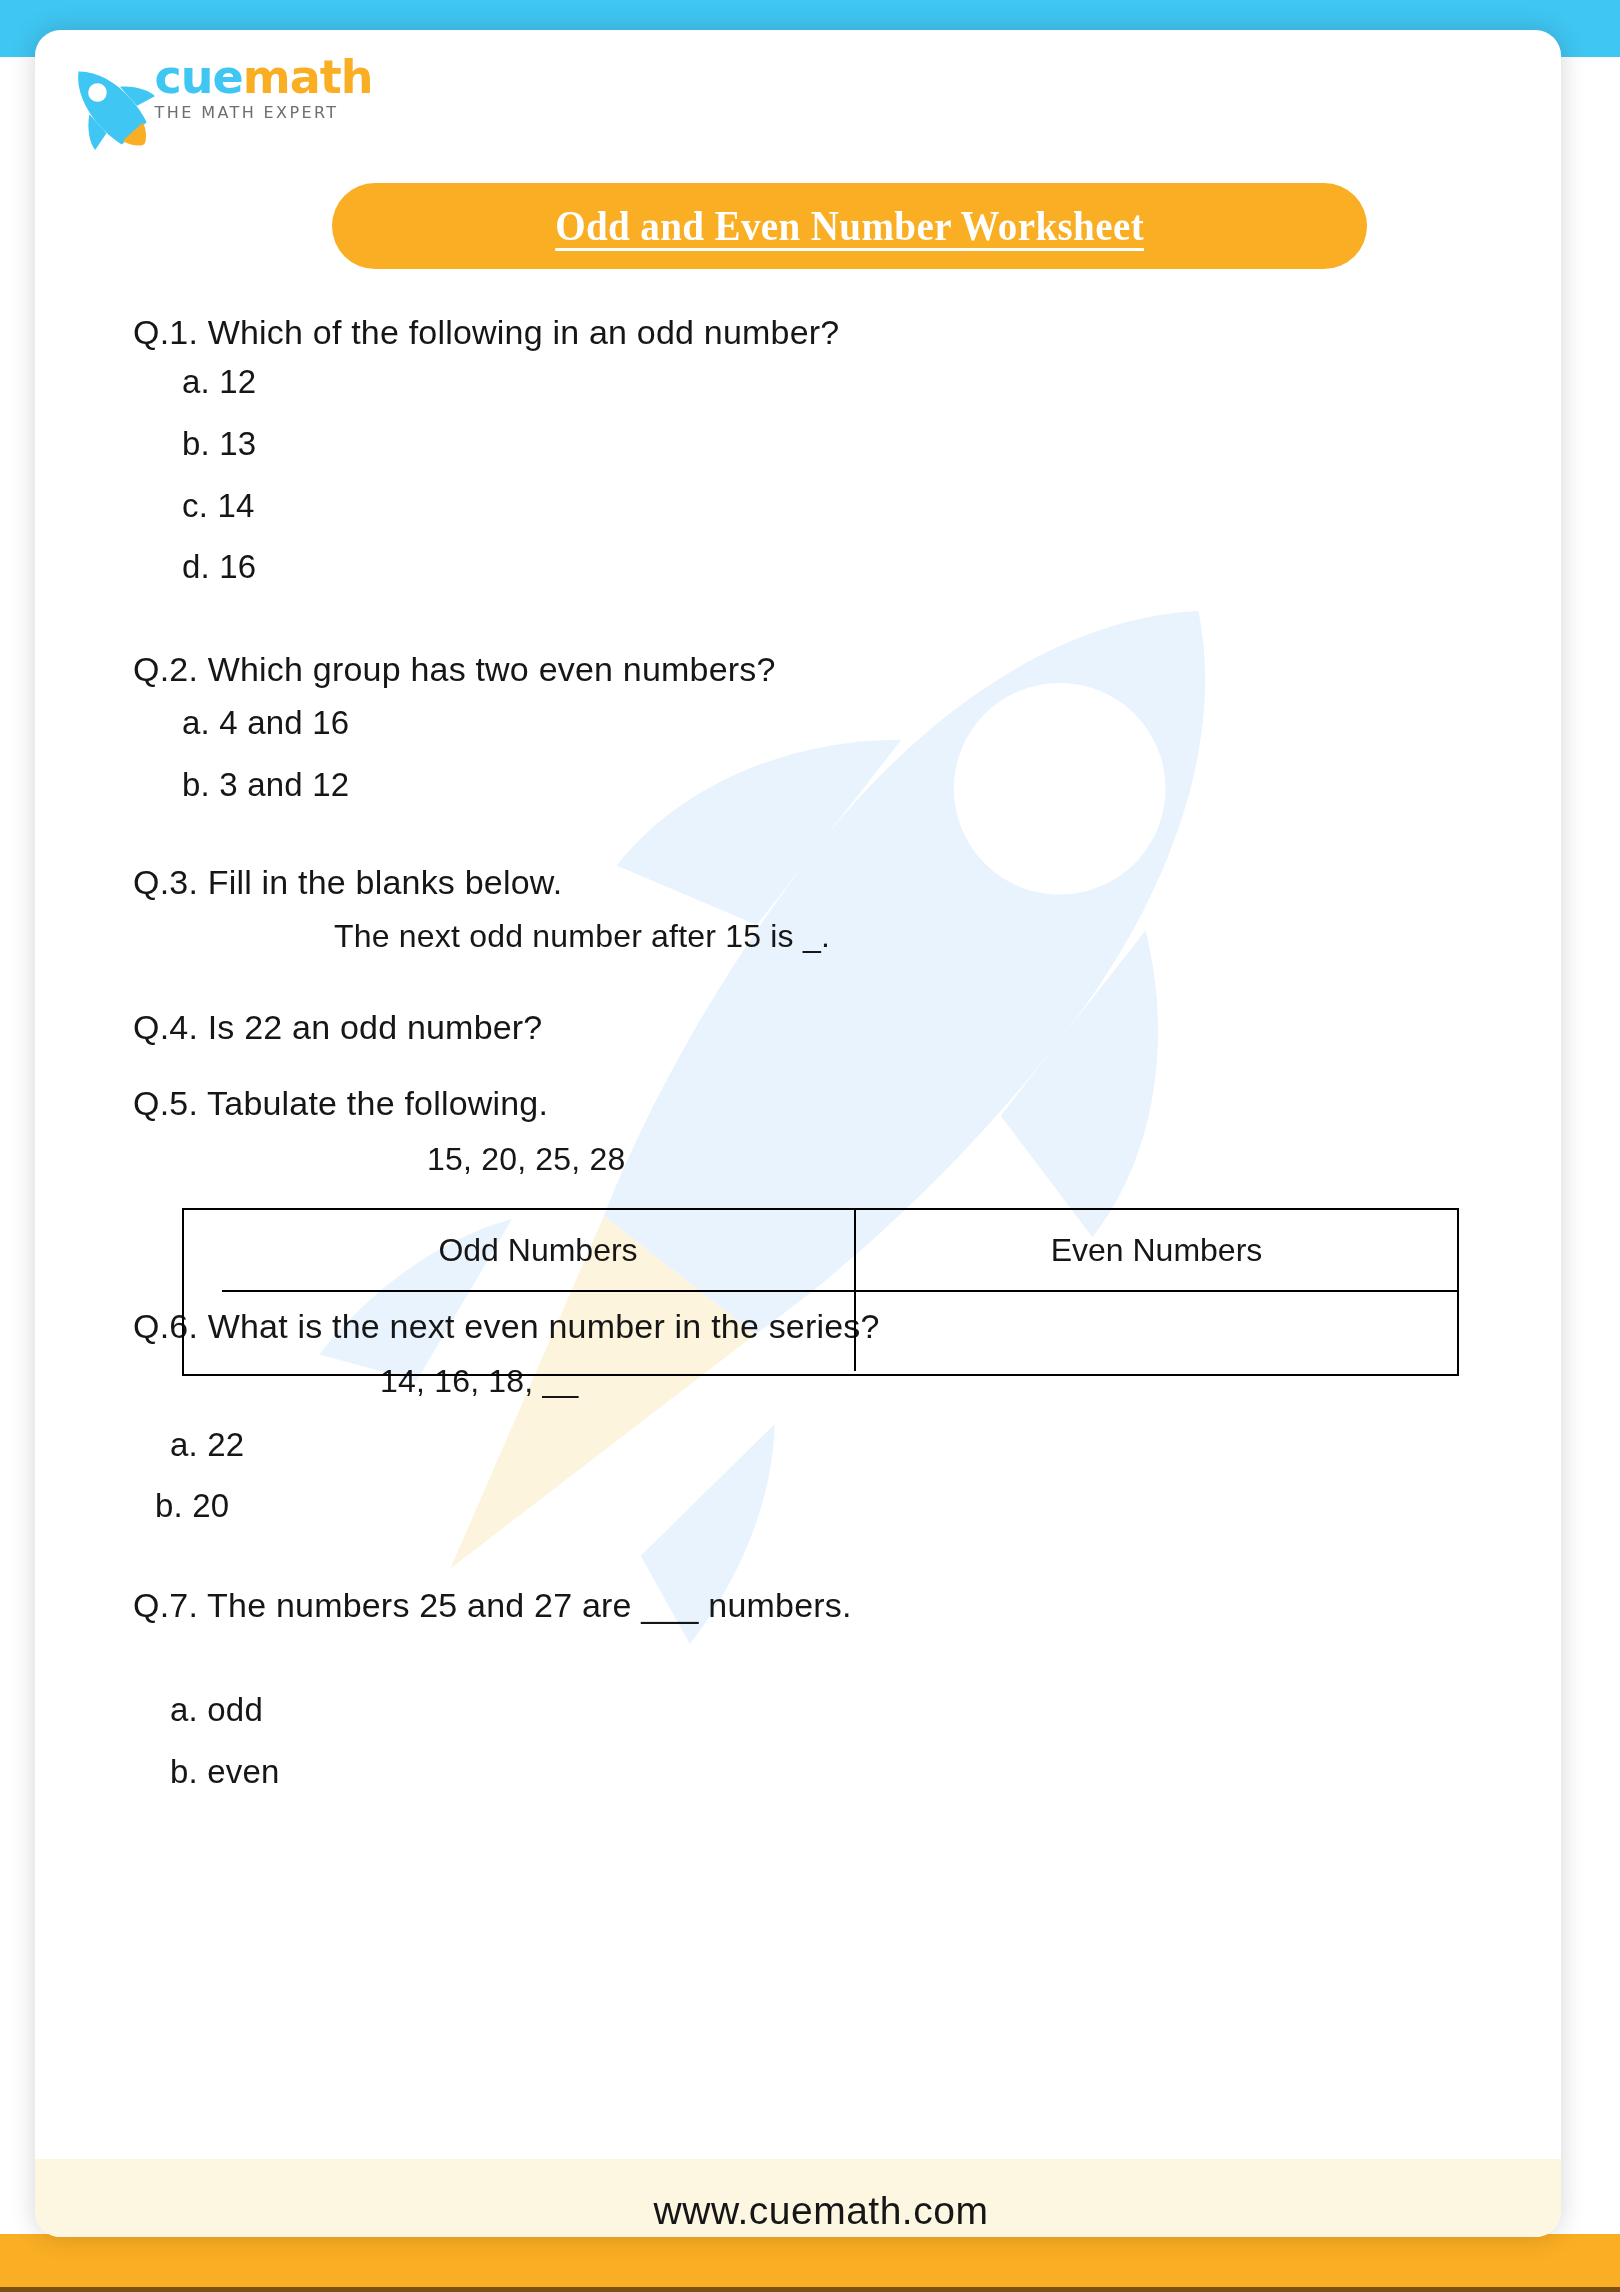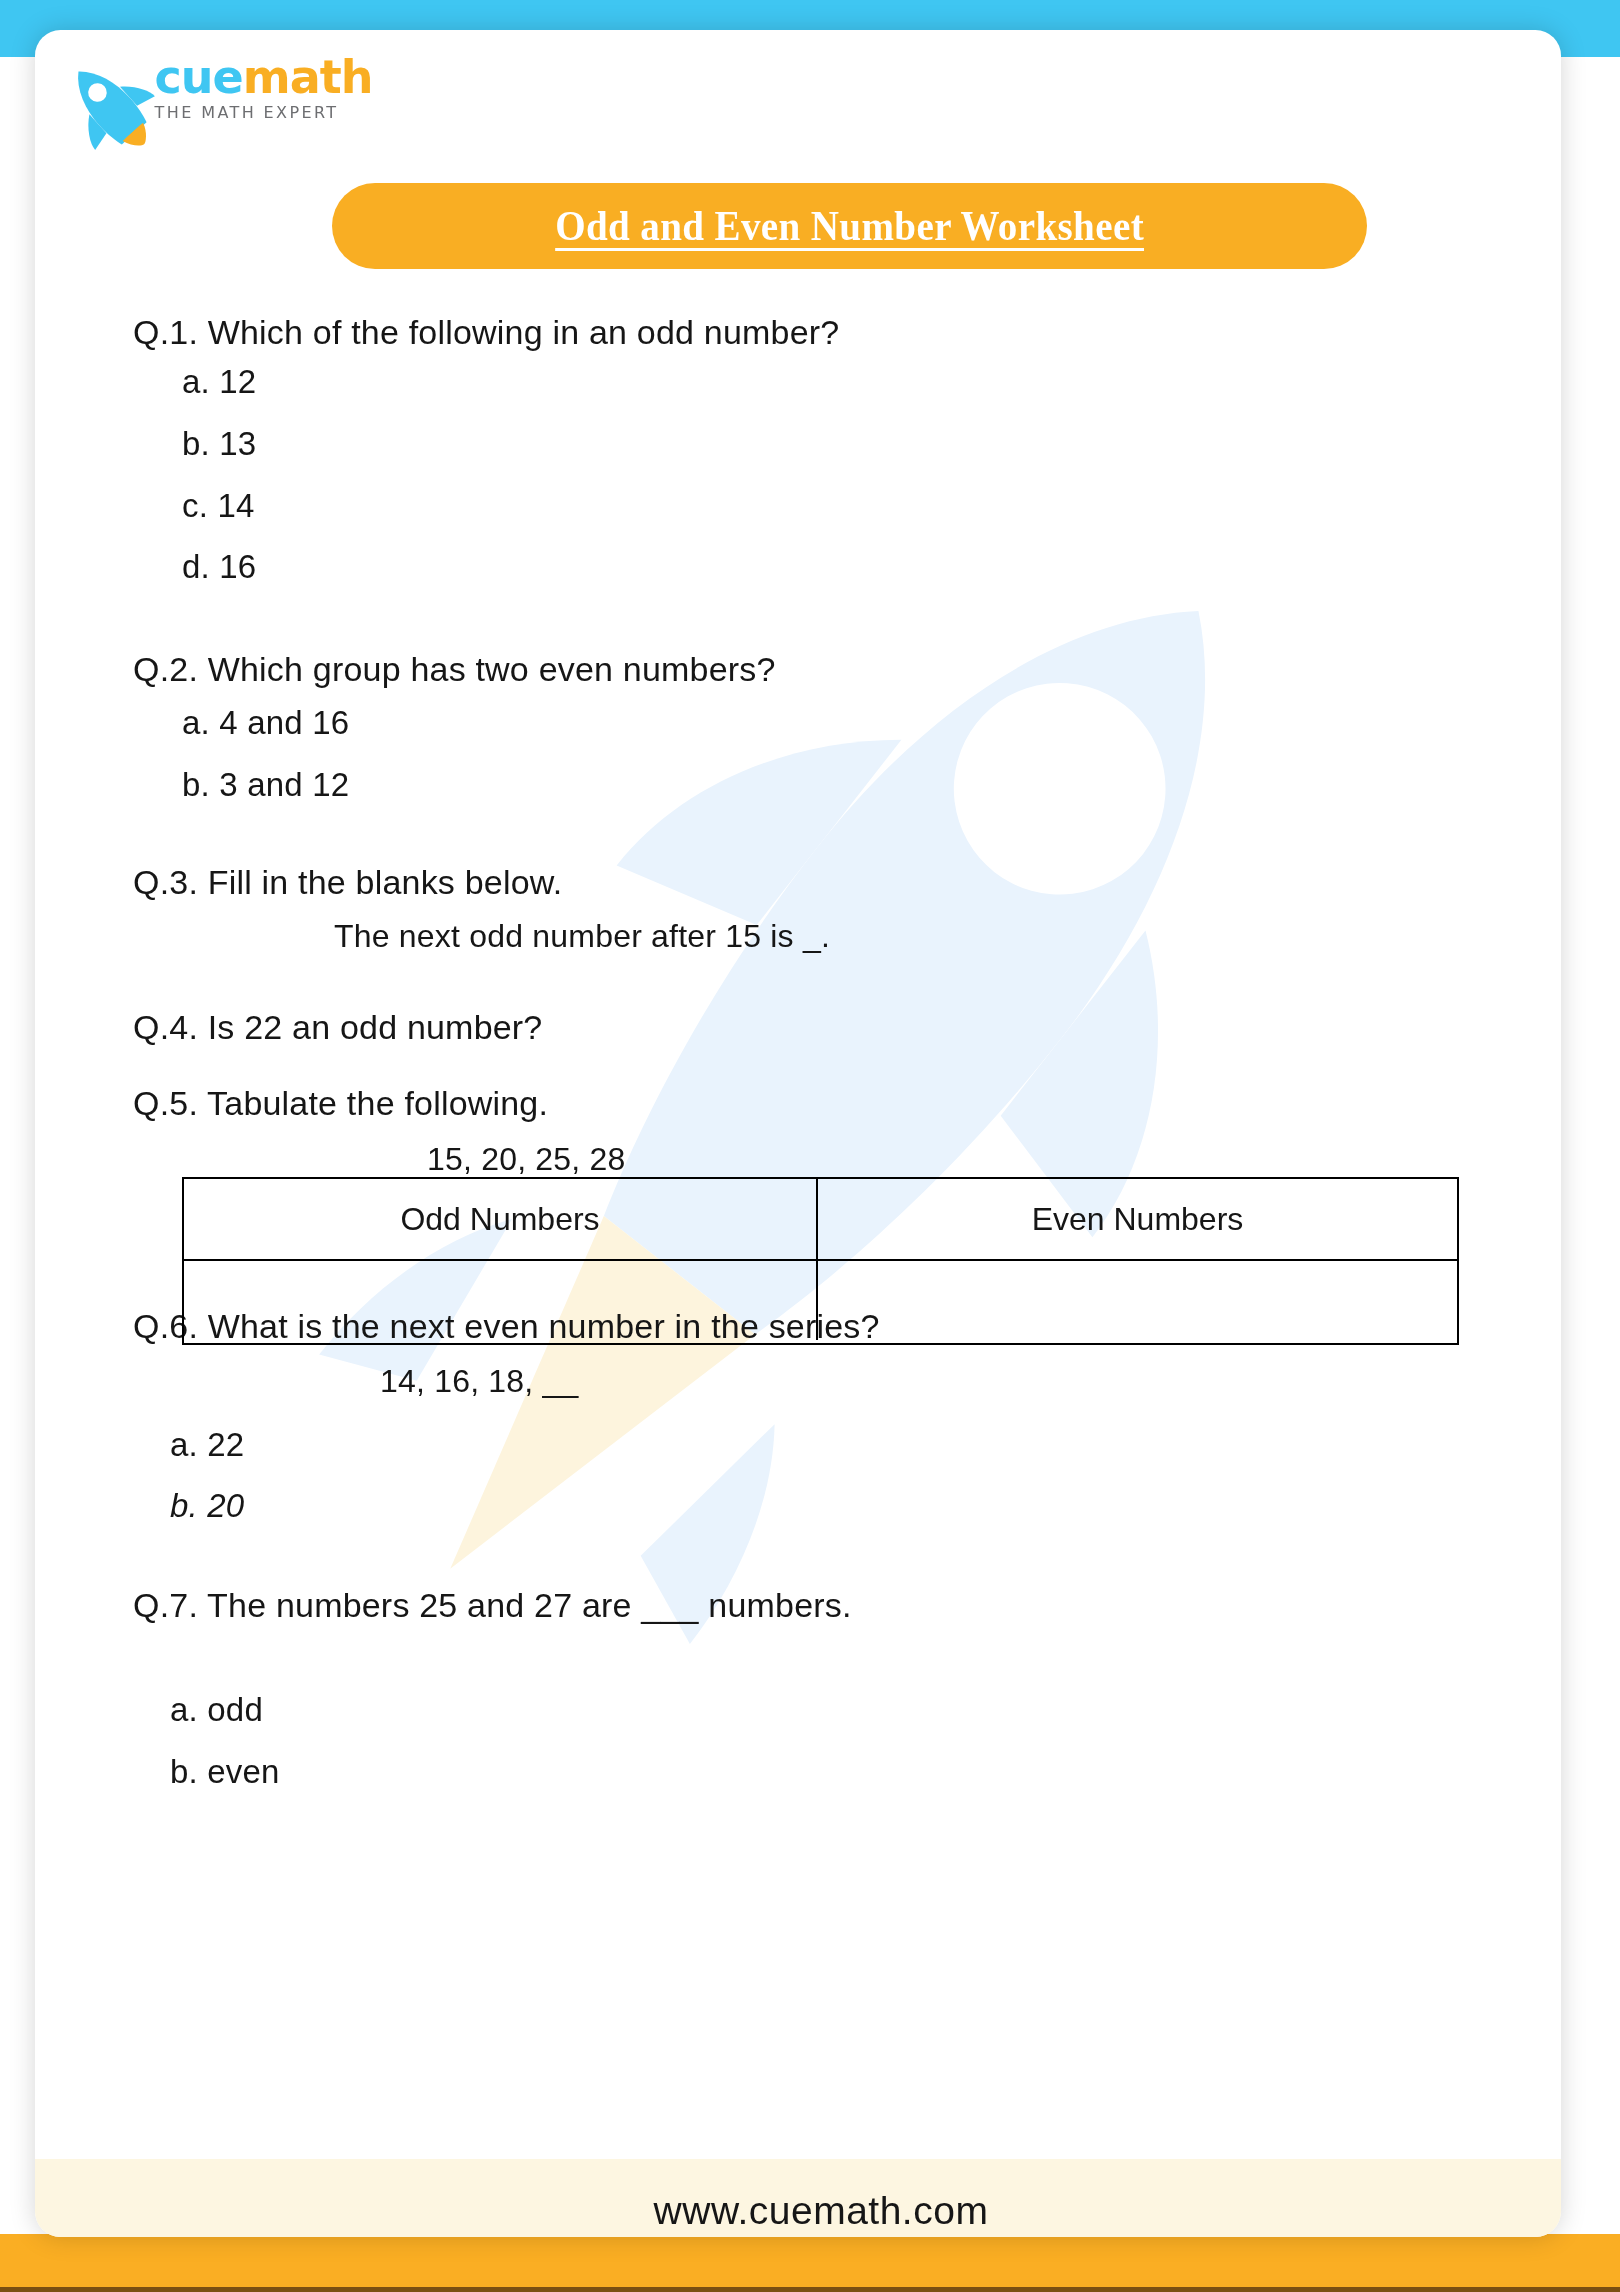--- a/index.html
+++ b/index.html
@@ -153,25 +153,26 @@
     font-size: 32px;
     color: #161616;
     white-space: nowrap;
     letter-spacing: 0.2px;
   }
 
   
   .tbl {
     position: absolute;
     left: 147px;
-    top: 1147px;
+    top: 1178px;
     width: 1277px;
     height: 168px;
     border: 2.9px solid #000000;
     box-sizing: border-box;
+    padding-left: 38px;
   }
   .tbl-row {
     display: flex;
     width: 100%;
     box-sizing: border-box;
   }
   .tbl-row.head { height: 82px; border-bottom: 2.9px solid #000; }
   .tbl-row.body { height: 79px; }
   .tbl-cell {
     display: flex;
@@ -286,21 +287,21 @@
       <div class="sub" style="left:299px; top:888px;">The next odd number after 15 is _.</div>
 
       <div class="q" style="left:98px; top:978px;">Q.4. Is 22 an odd number?</div>
 
       <div class="q" style="left:98px; top:1054px;">Q.5. Tabulate the following.</div>
       <div class="sub" style="left:392px; top:1111px;">15, 20, 25, 28</div>
 
       <div class="q" style="left:98px; top:1277px;">Q.6. What is the next even number in the series?</div>
       <div class="sub" style="left:345px; top:1333px;">14, 16, 18, __</div>
       <div class="opt" style="left:135px; top:1396px;">a. 22</div>
-      <div class="opt" style="left:135px; top:1457px;font-style:italic;">b. 20</div>
+      <div class="opt" style="left:120px; top:1457px;">b. 20</div>
 
       <div class="q" style="left:98px; top:1556px;">Q.7. The numbers 25 and 27 are ___ numbers.</div>
       <div class="opt" style="left:135px; top:1661px;">a. odd</div>
       <div class="opt" style="left:135px; top:1723px;">b. even</div>
     </div>
 
     <div class="tbl">
       <div class="tbl-row head">
         <div class="tbl-cell left">Odd Numbers</div>
         <div class="tbl-cell right">Even Numbers</div>

